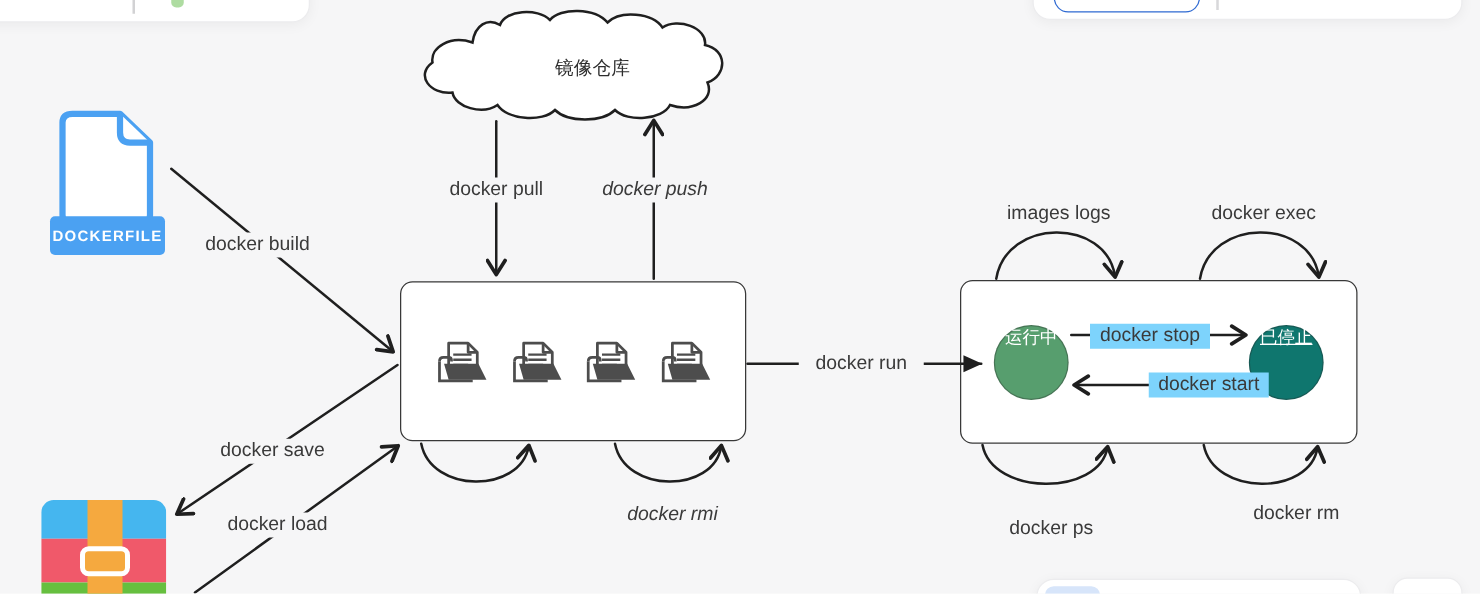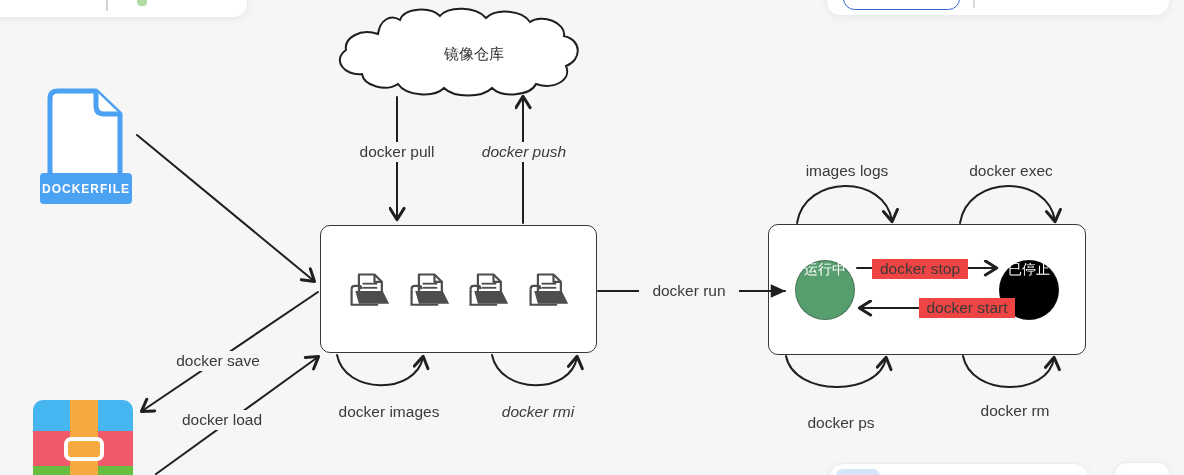--- a/index.html
+++ b/index.html
@@ -22,41 +22,41 @@
   
   .node-box { position:absolute; background:#fff; border:1.6px solid #383838; border-radius:10px; }
   .images-box { left:320px; top:225px; width:277px; height:128px; }
   .states-box { left:768px; top:224px; width:318px; height:131px; }
   .img-icon { position:absolute; top:270px; width:44px; height:42px; }
 
   .state-circle { position:absolute; top:260px; width:60px; height:60px; border-radius:50%;
                   display:flex; align-items:flex-start; justify-content:center;
                   color:#fff; font-size:14px; border:1.5px solid rgba(40,40,40,0.35); }
   .circle-running { left:795px; background:#579E6E; }
-  .circle-stopped { left:999px; background:#000000; }
+  .circle-stopped { left:999px; background:#0f766e;text-decoration:underline; }
 
   
   .dockerfile { position:absolute; left:40px; top:88px; width:92px; height:94px; }
   .dockerfile .banner { position:absolute; left:0; top:44px; width:92px; height:31px; background:#4BA1F2;
                         border-radius:4px; color:#fff; font-weight:bold; font-size:12px; letter-spacing:1px;
                         display:flex; align-items:center; justify-content:center;margin-top:41px; }
   
   .archive { position:absolute; left:33px; top:400px; width:100px; height:80px; border-radius:10px 10px 0 0; overflow:hidden; }
   .zip-blue  { position:absolute; left:0; top:0; width:100%; height:31px; background:#45B6EF; }
   .zip-red   { position:absolute; left:0; top:31px; width:100%; height:35px; background:#F0596A; }
   .zip-green { position:absolute; left:0; top:66px; width:100%; height:14px; background:#66BF3F; }
   .zip-strap { position:absolute; left:37px; top:0; width:28px; height:80px; background:#F5A93F; }
   .zip-buckle{ position:absolute; left:31px; top:37px; width:40px; height:24px; background:#F5A93F;
                border:4.5px solid #fff; border-radius:7px; }
 
   
   .lbl { position:absolute; height:20px; line-height:20px; text-align:center;
          font-size:15.5px; color:#3a3a3a; white-space:nowrap; }
   .gap { background:#f6f6f7; }
-  .gap-white { background:#ef4444; }
+  .gap-white { background:#7dd3fc; }
   .cloud-label { position:absolute; left:424px; top:45px; width:100px; text-align:center;
                  font-size:15px; color:#2d2d2d; }
 
   .edges-svg { position:absolute; left:0; top:0; width:1184px; height:475px; pointer-events:none; }
 </style>
 </head>
 <body>
 
 <div class="stage">
 
@@ -185,27 +185,27 @@
       <path d="M960 223 C968 174 1048 174 1055 221" marker-end="url(#vArrow)"></path>
       <path d="M786 356 C794 397 879 397 886 358" marker-end="url(#vArrow)"></path>
       <path d="M963 356 C971 397 1048 397 1054 358" marker-end="url(#vArrow)"></path>
       <path d="M337 355 C345 395 416 395 423 357" marker-end="url(#vArrow)"></path>
       <path d="M492 355 C500 395 571 395 577 357" marker-end="url(#vArrow)"></path>
     </g>
   </svg>
 
   <div class="cloud-label">镜像仓库</div>
 
+  <div class="lbl gap" style="left:146px; top:186px; width:120px;">docker build</div>
   <div class="lbl gap" style="left:347px; top:142px; width:100px;text-align:center;">docker pull</div>
   <div class="lbl gap" style="left:474px; top:142px; width:100px;font-style:italic;">docker push</div>
   <div class="lbl gap" style="left:168px; top:351px; width:100px;">docker save</div>
   <div class="lbl gap" style="left:172px; top:410px; width:100px;">docker load</div>
-  <div class="lbl" style="left:329px; top:402px; width:120px;">docker images</div>
   <div class="lbl" style="left:478px; top:402px; width:120px;font-style:italic;">docker rmi</div>
   <div class="lbl gap" style="left:639px; top:281px; width:100px;">docker run</div>
   <div class="lbl" style="left:797px; top:161px; width:100px;">images logs</div>
   <div class="lbl" style="left:961px; top:161px; width:100px;">docker exec</div>
   <div class="lbl gap-white" style="left:872px; top:259px; width:96px;">docker stop</div>
   <div class="lbl gap-white" style="left:878px; top:298px; width:96px;margin-left:41px;">docker start</div>
   <div class="lbl" style="left:791px; top:401px; width:100px;margin-top:12px;">docker ps</div>
-  <div class="lbl" style="left:965px; top:401px; width:100px;">docker rm</div>
+  <div class="lbl" style="left:987px; top:401px; width:100px;">docker rm</div>
 
 </div>
 
 </body></html>

